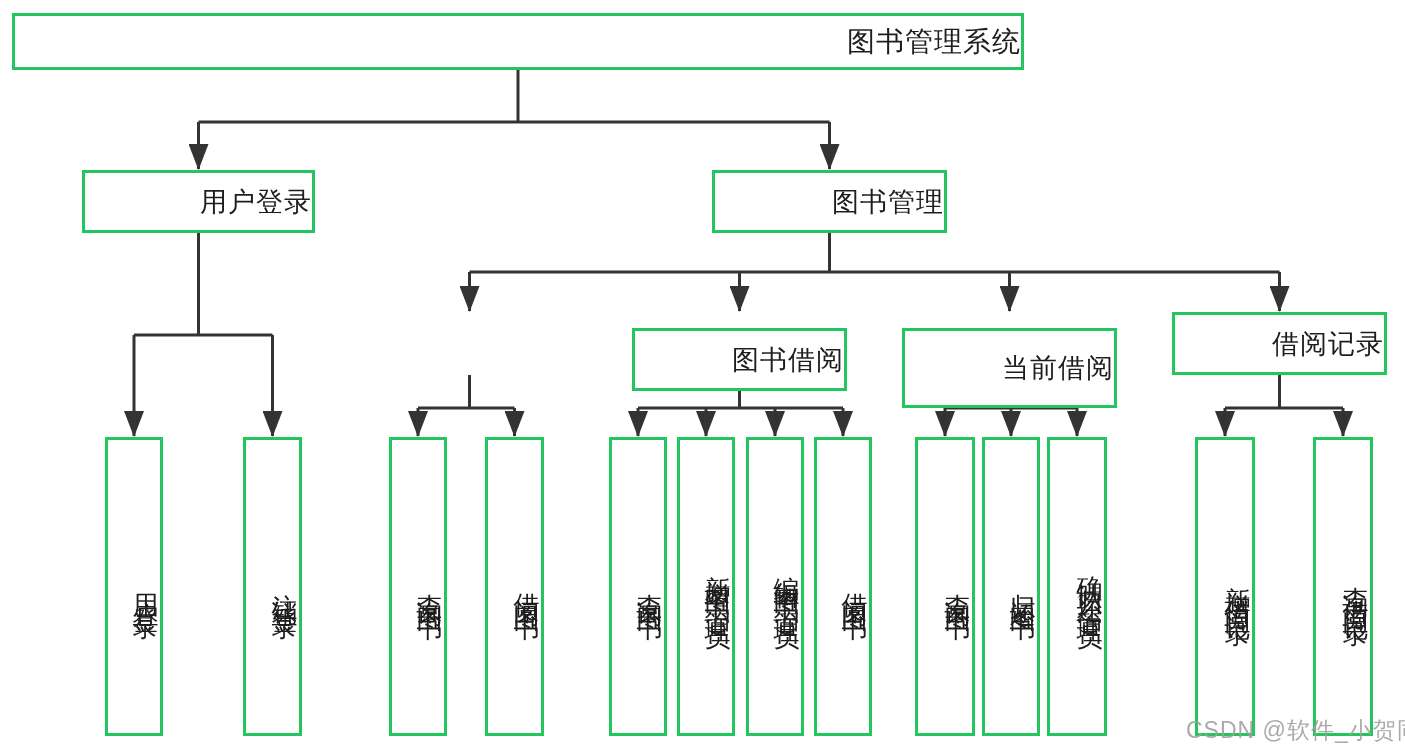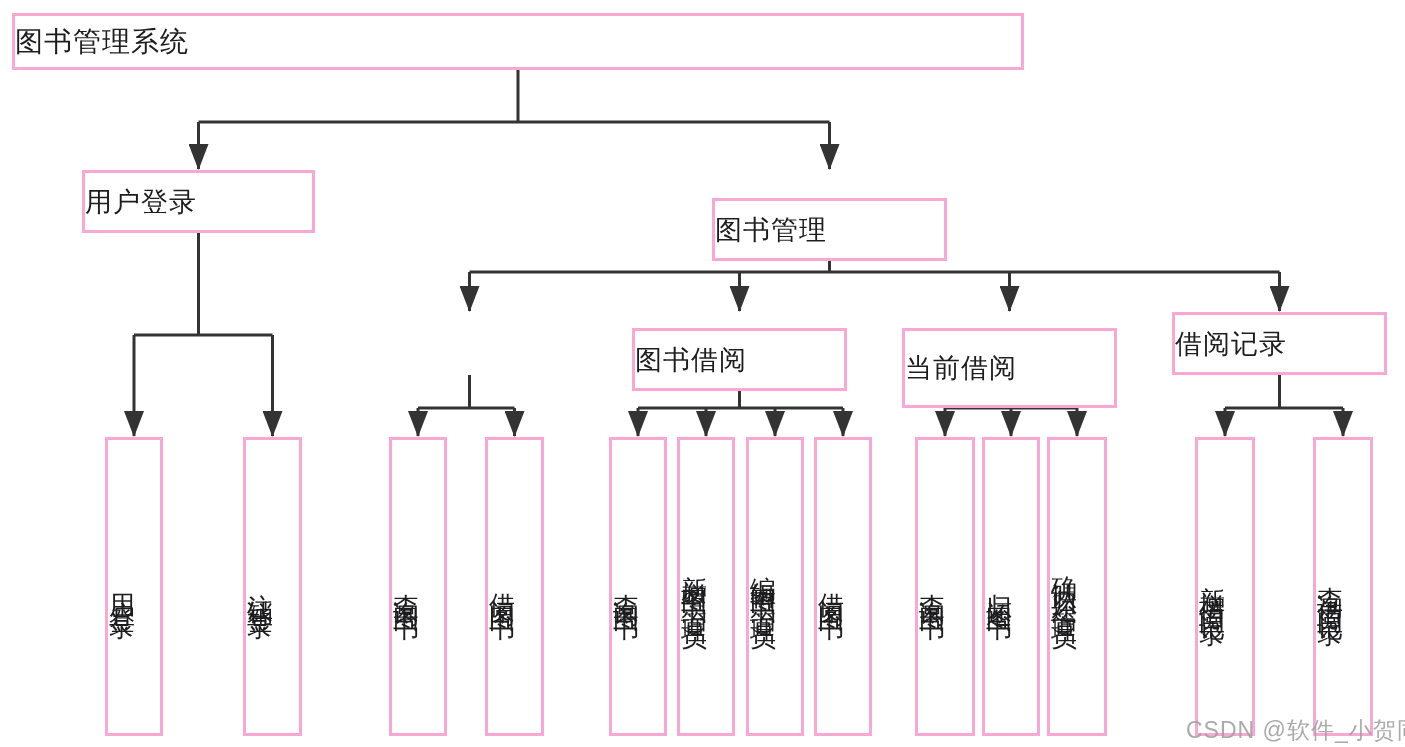--- a/index.html
+++ b/index.html
@@ -13,24 +13,24 @@
   }
   #connectors {
     position: absolute;
     left: 0; top: 0;
     width: 1405px; height: 747px;
   }
   .box {
     position: absolute;
     box-sizing: border-box;
     background: #ffffff;
-    border: 3px solid #f9a8d4;
+    border: 3px solid #22c55e;
     display: flex;
     align-items: center;
-    justify-content: flex-start;
+    justify-content: flex-end;
     color: #1d1d1f;
   }
   .root-box .hlabel { font-size: 28px; }
   .hlabel {
     font-size: 27px;
     letter-spacing: 1px;
     white-space: nowrap;
   }
   .leaf-box { top: 437px; height: 299px; }
   .vlabel {
@@ -107,21 +107,21 @@
     </g>
   </svg>
 
   <div class="box root-box" style="left:12px; top:13px; width:1012px; height:57px;">
     <span class="hlabel">图书管理系统</span>
   </div>
 
   <div class="box" style="left:82px; top:170px; width:233px; height:63px;">
     <span class="hlabel">用户登录</span>
   </div>
-  <div class="box" style="left:712px; top:170px; width:235px; height:63px;margin-top:28px;">
+  <div class="box" style="left:712px; top:170px; width:235px; height:63px;">
     <span class="hlabel">图书管理</span>
   </div>
 
   <div class="box" style="left:632px; top:312px; width:215px; height:63px;margin-top:16px;">
     <span class="hlabel">图书借阅</span>
   </div>
   <div class="box" style="left:902px; top:328px; width:215px; height:80px;">
     <span class="hlabel">当前借阅</span>
   </div>
   <div class="box" style="left:1172px; top:312px; width:215px; height:63px;font-family:Liberation Mono, monospace;">

